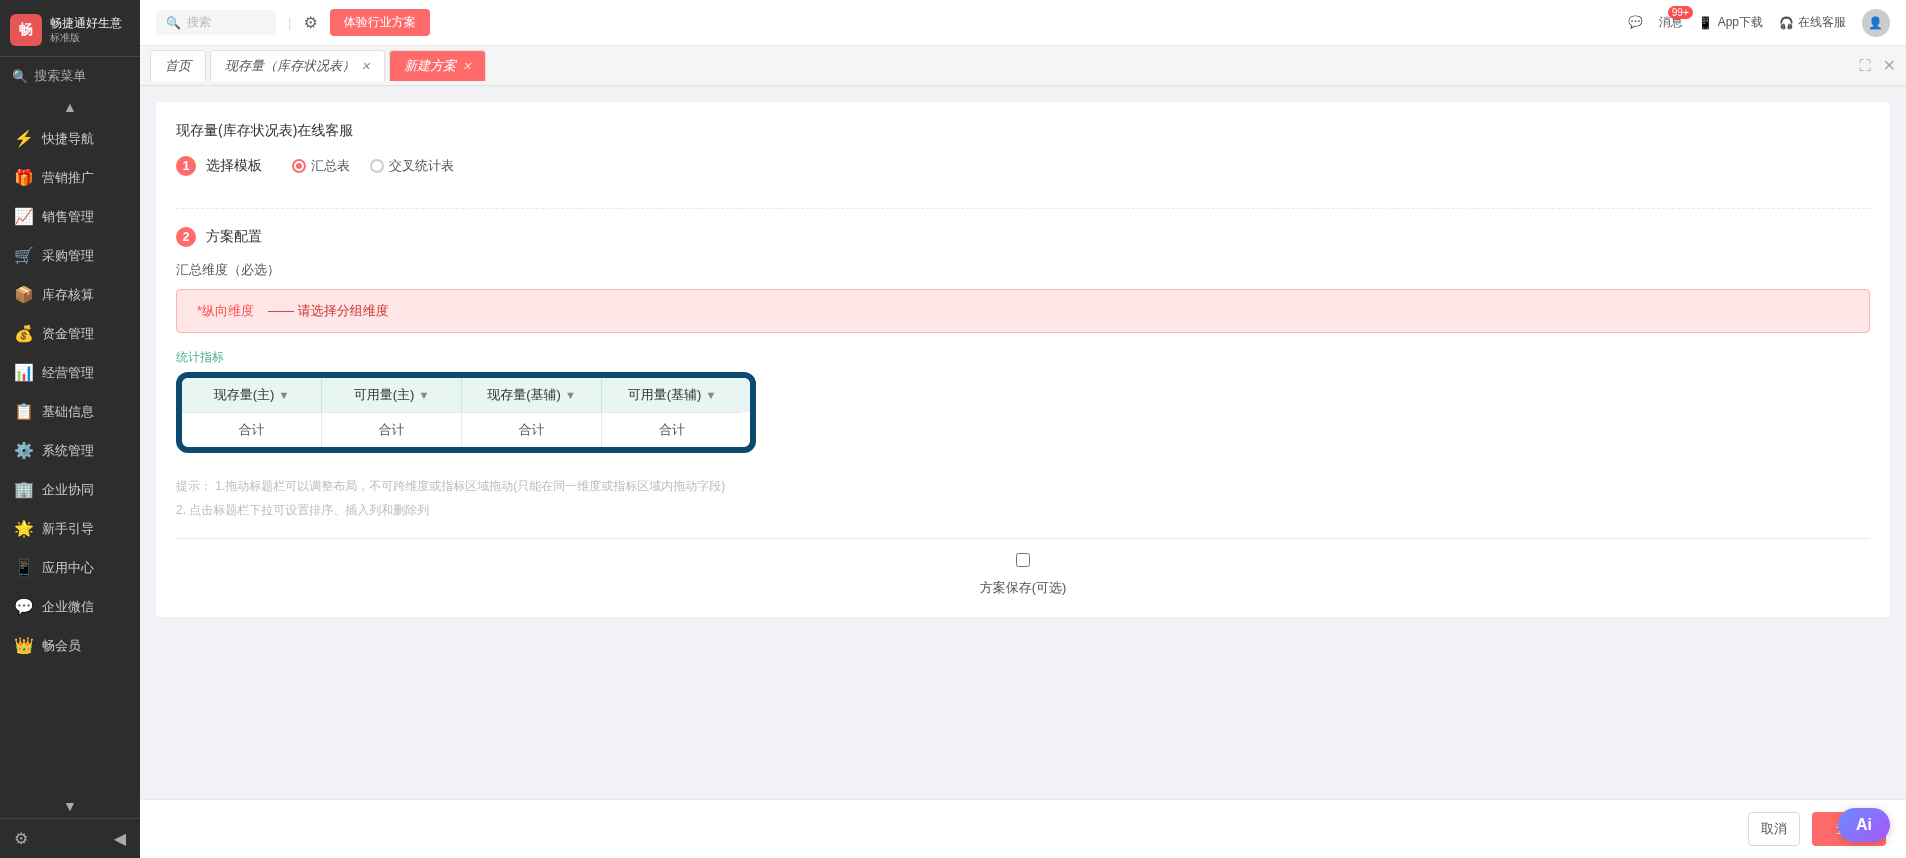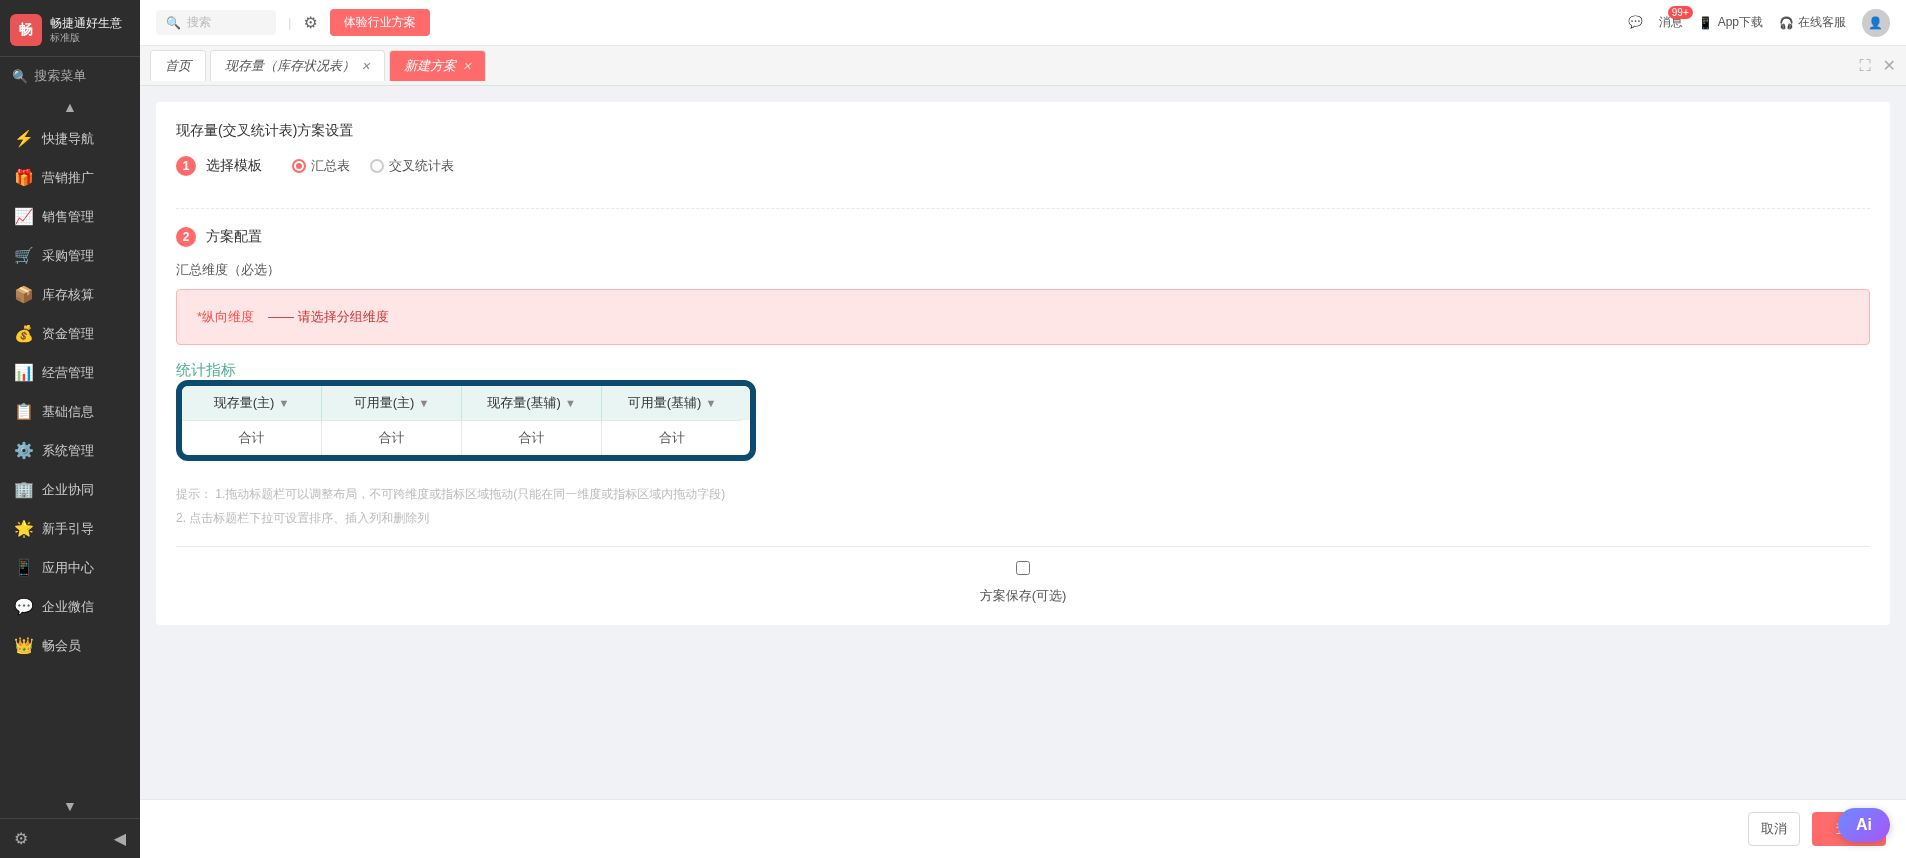--- a/index.html
+++ b/index.html
@@ -184,21 +184,21 @@
     .radio-dot.checked::after {
       content: ''; width: 6px; height: 6px; border-radius: 50%; background: #ff6b6b;
     }
 
     
     .dimension-label { font-size: 13px; color: #555; margin-bottom: 10px; }
     .dimension-box {
       background: #ffe6e6;
       border: 1px solid #ffb3b3;
       border-radius: 4px;
-      padding: 18px 20px;
+      padding: 12px 20px;
       display: flex; align-items: center; gap: 14px;
       color: #cc3333;
       font-size: 13px;
     }
     .dimension-required { color: #ff4d4f; }
 
     
     .indicator-settings { margin-top: 16px; }
     .indicator-label { font-size: 13px; color: #555; margin-bottom: 10px; display: flex; align-items: center; gap: 8px; }
     .indicator-badge-drag {
@@ -206,21 +206,21 @@
       color: #5aabcc; border-radius: 3px;
       padding: 1px 8px; font-size: 11px;
     }
     .indicator-badge-nodrag {
       background: #f0f0f0; border: 1px solid #ddd;
       color: #aaa; border-radius: 3px;
       padding: 1px 8px; font-size: 11px;
     }
 
     
-    .stats-title { color: #4caf8d; font-size: 15px; font-weight: 500; }
+    .stats-title { color: #4caf8d; font-size: 12px; font-weight: 500; margin-bottom: 6px; }
     .stats-table { border: 6px solid #0c4a6e; border-radius: 12px; overflow: hidden; display: inline-block; min-width: 580px; }
     .stats-header { display: flex; background: #e8f5f2; }
     .stats-col { min-width: 140px; display: flex; align-items: center; justify-content: center; gap: 4px; padding: 8px 10px; border-right: 1px solid #c8e6e0; font-size: 13px; color: #333; }
     .stats-col:last-child { border-right: none; }
     .stats-col-chevron { color: #888; font-size: 11px; }
     .stats-row { display: flex; }
     .stats-cell { min-width: 140px; display: flex; align-items: center; justify-content: center; padding: 8px 10px; border-right: 1px solid #e8e8e8; border-top: 1px solid #e8e8e8; font-size: 13px; color: #555; }
     .stats-cell:last-child { border-right: none; }
 
     
@@ -387,21 +387,21 @@
       <span>新建方案</span>
       <span class="tab-close">✕</span>
     </div>
     <div style="flex:1;"></div>
     <span style="cursor:pointer;color:#aaa;font-size:16px;">⛶</span>
     <span style="cursor:pointer;color:#aaa;font-size:16px;margin-left:8px;">✕</span>
   </div>
 
   <div class="content">
     <div class="panel">
-      <div class="panel-title">现存量(交叉统计表)方案设置</div>
+      <div class="panel-title">现存量(库存状况表)在线客服</div>
 
       <div class="step-section">
         <div class="step-header">
           <div class="step-num">1</div>
           <span class="step-title">选择模板</span>
           <div class="radio-group" style="margin-left:20px;">
             <label class="radio-item">
               <div class="radio-dot checked"></div>
               <span>汇总表</span>
             </label>

